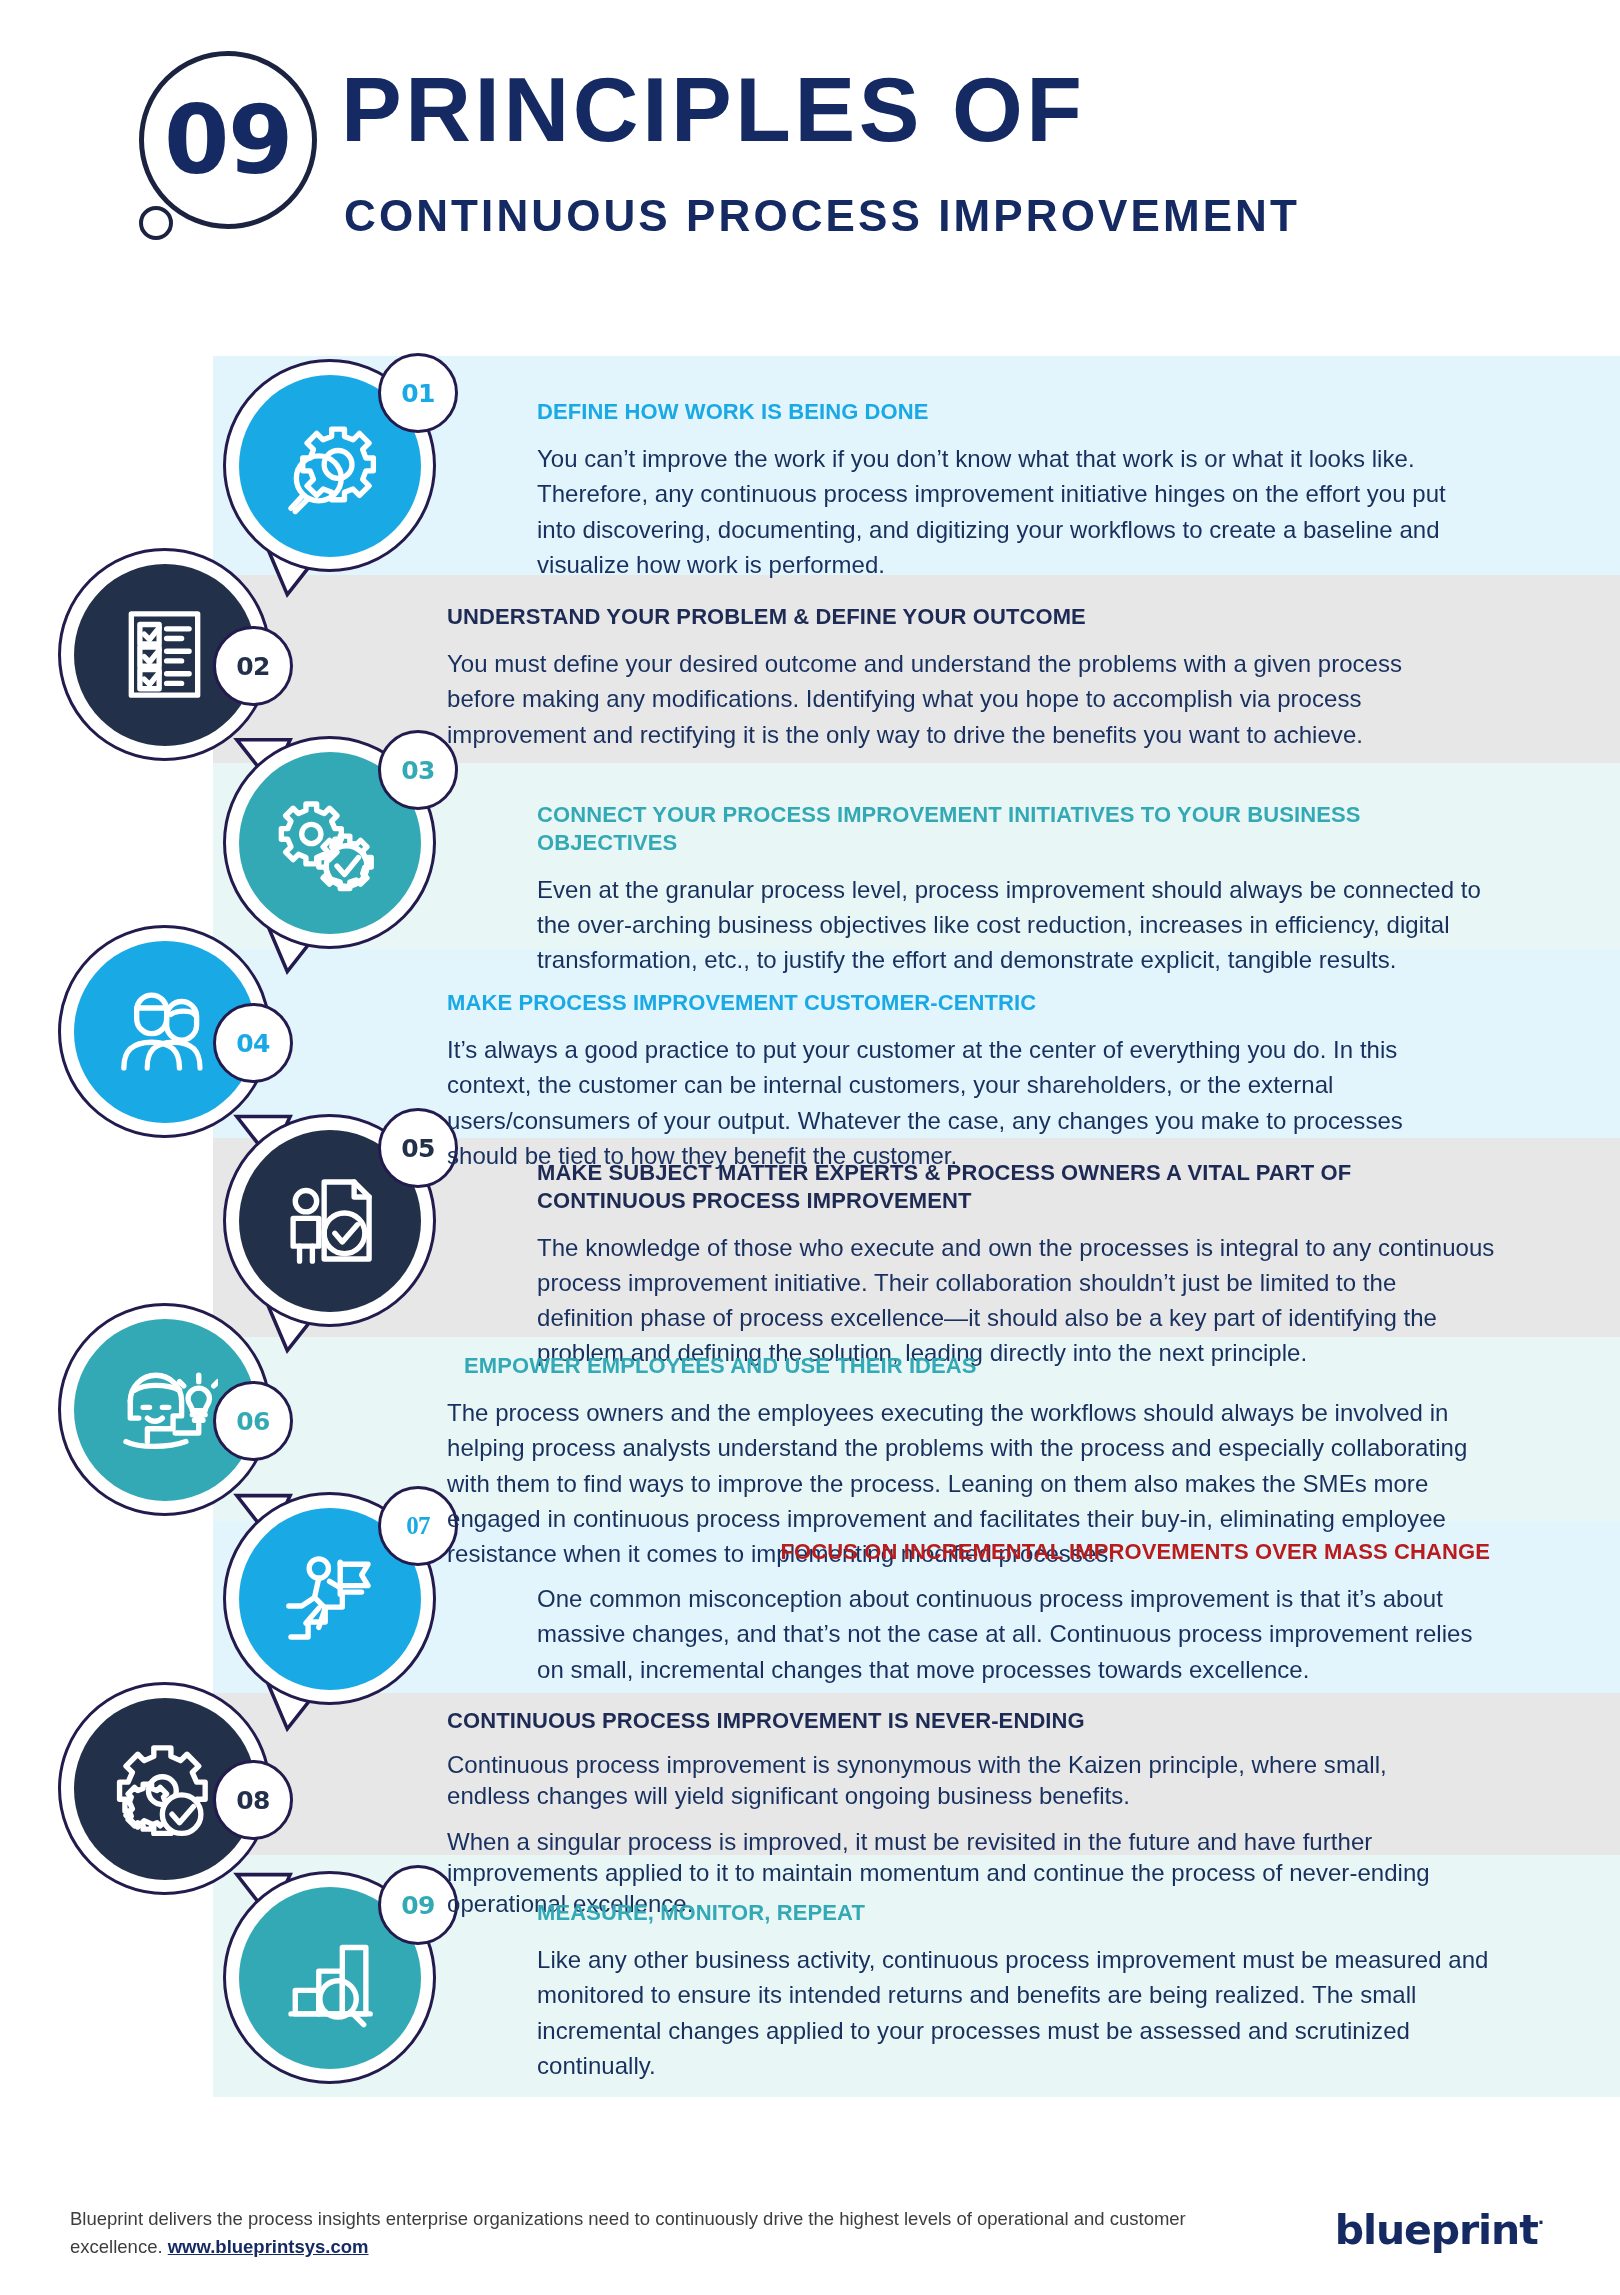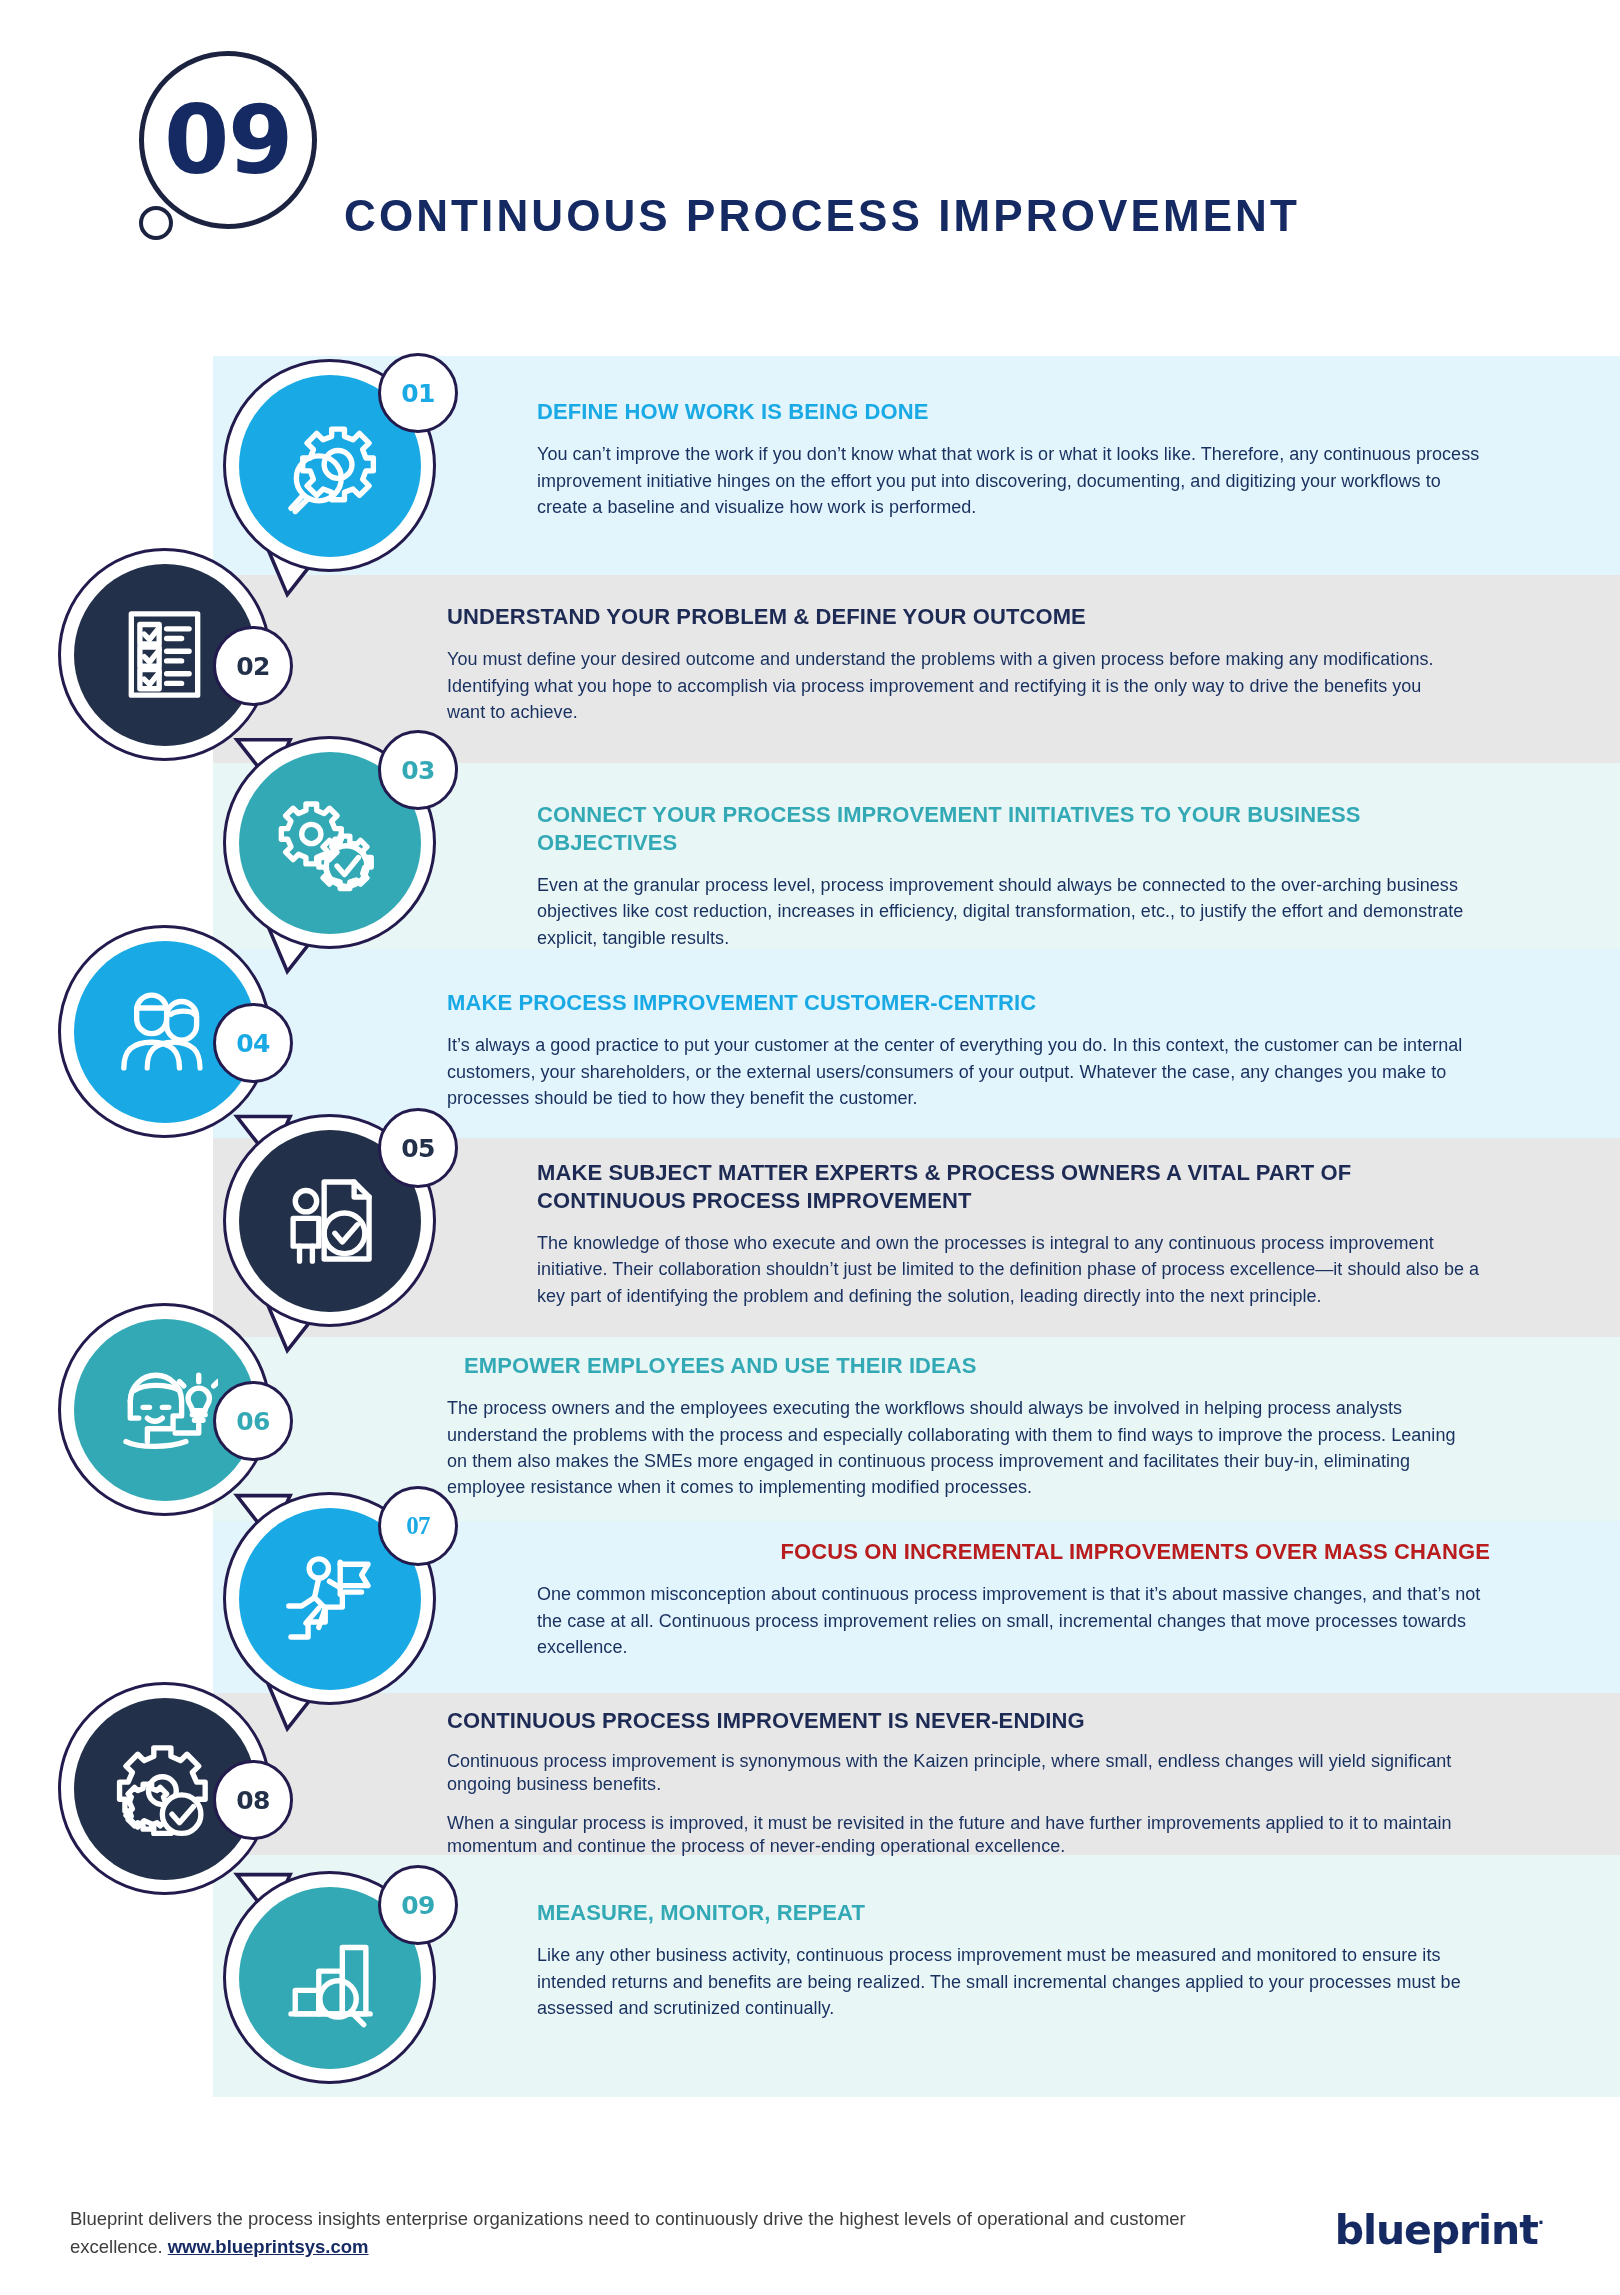--- a/index.html
+++ b/index.html
@@ -40,21 +40,21 @@
   
   .band{ position:absolute; left:213px; width:1407px; }
 
   
   .block{ position:absolute; }
   .block h3{
     font-size:22px; font-weight:bold; line-height:1.25; letter-spacing:0.1px;
     margin-bottom:15.6px;
   }
   .block p{
-    font-size:18px; line-height:1.47; color:#18305e; letter-spacing:0.04px;
+    font-size:24px; line-height:1.47; color:#18305e; letter-spacing:0.04px;
   }
   .block p + p{ margin-top:15.6px; }
 
   
   #flow{ position:absolute; left:0; top:0; width:1620px; height:2295px;
          pointer-events:none; }
 
   .node{ position:absolute; }
   .node .ring{
     position:absolute; left:0; top:0; border-radius:50%;
@@ -98,20 +98,21 @@
 <div class="band" style="top: 1337px; height: 184px; background: rgb(233, 246, 246);"></div>
 <div class="band" style="top: 1521px; height: 172px; background: rgb(226, 244, 252);"></div>
 <div class="band" style="top: 1693px; height: 162px; background: rgb(231, 231, 232);"></div>
 <div class="band" style="top: 1855px; height: 242px; background: rgb(233, 246, 246);"></div>
 
 <div id="header">
   <div id="hdr-badge">
     <span>09</span>
   </div>
   <div id="hdr-dot"></div>
+  <div id="hdr-title">PRINCIPLES OF</div>
   <div id="hdr-sub">CONTINUOUS PROCESS IMPROVEMENT</div>
 </div>
 
 <svg id="flow" viewBox="0 0 2278 3227" width="1620" height="2295">
   <g fill="none" stroke="#231a4d" stroke-width="5">
 
     <path d="M530 640 a150 150 0 1 0 -150 150 a150 150 0 1 0 150 150
              a150 150 0 1 0 -150 150 a150 150 0 1 0 150 150
              a150 150 0 1 0 -150 150 a150 150 0 1 0 150 150
              a150 150 0 1 0 -150 150 a150 150 0 1 0 150 150" opacity="0"></path>

